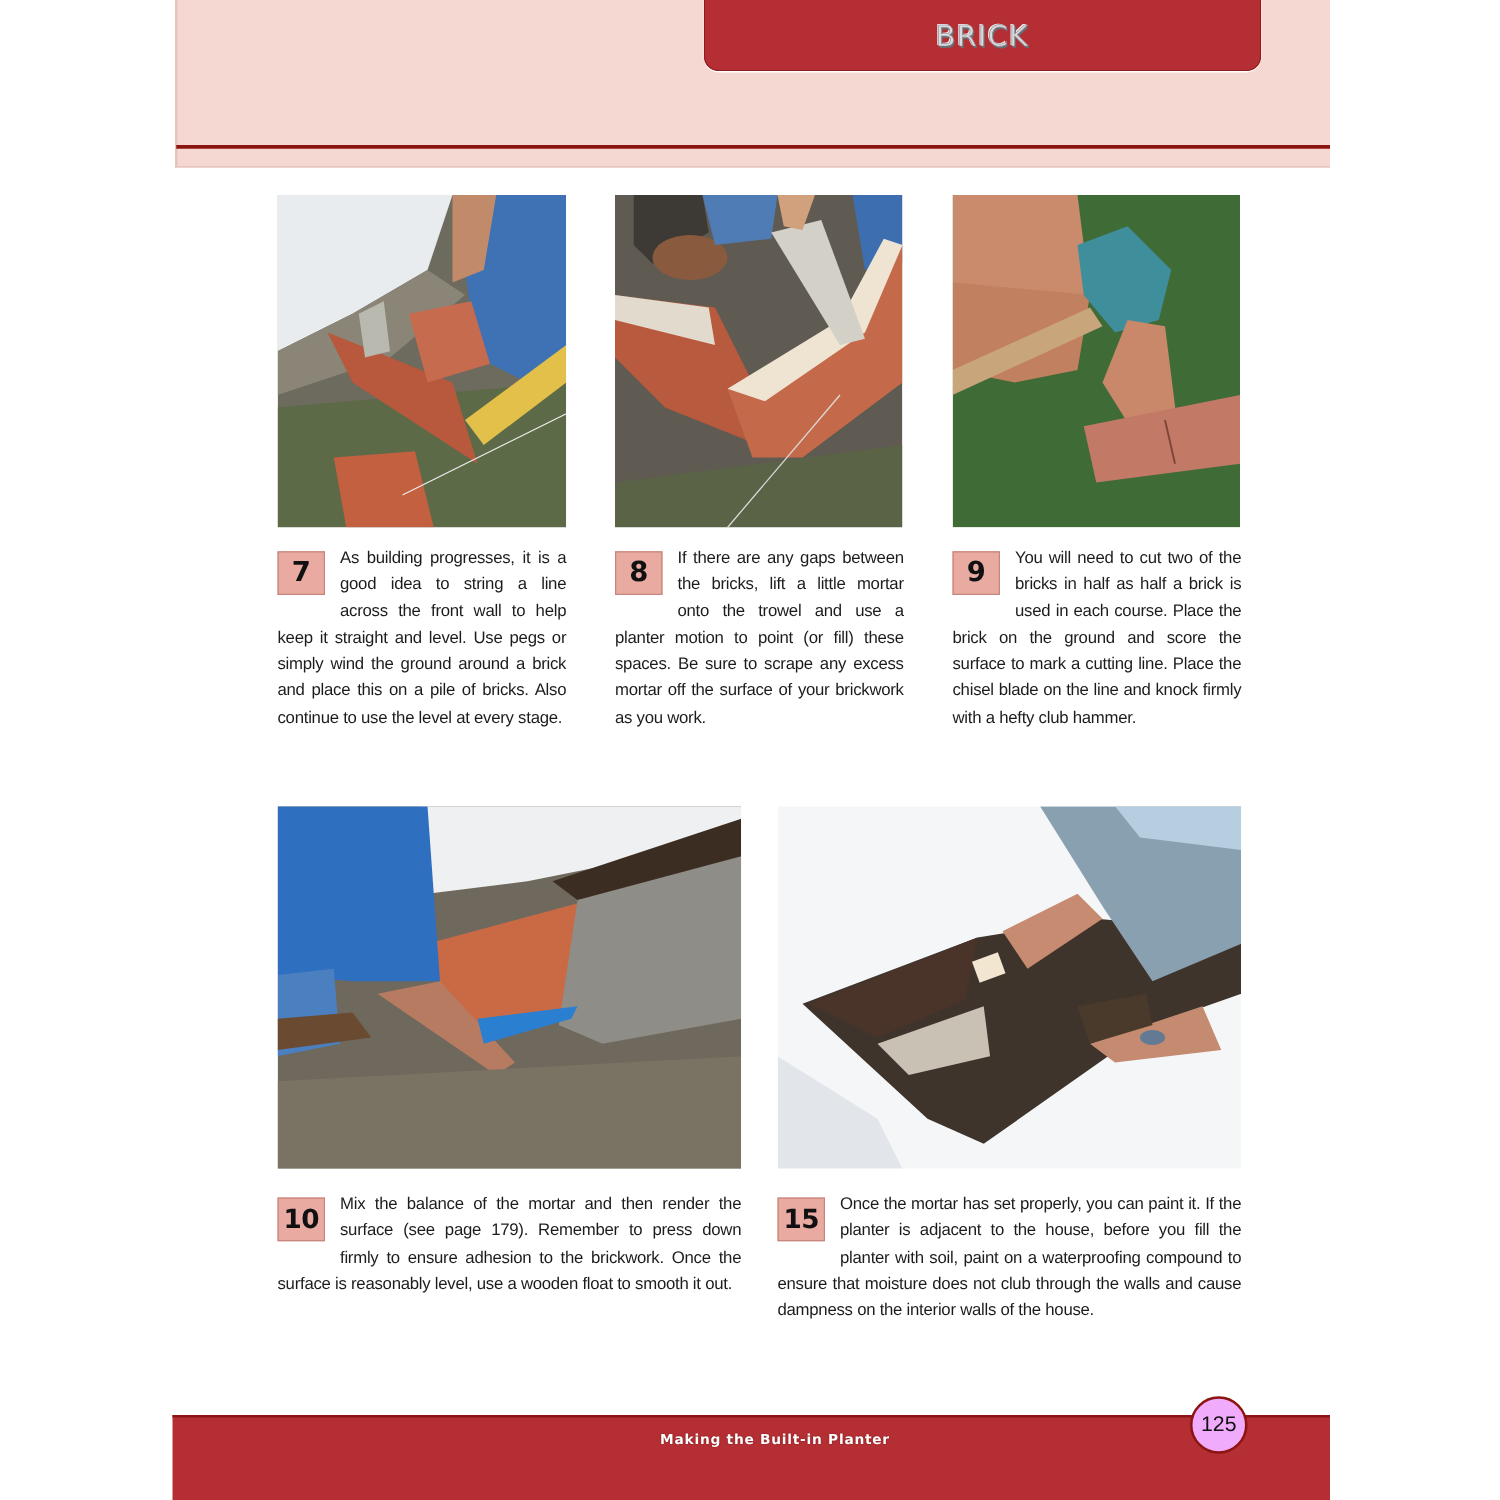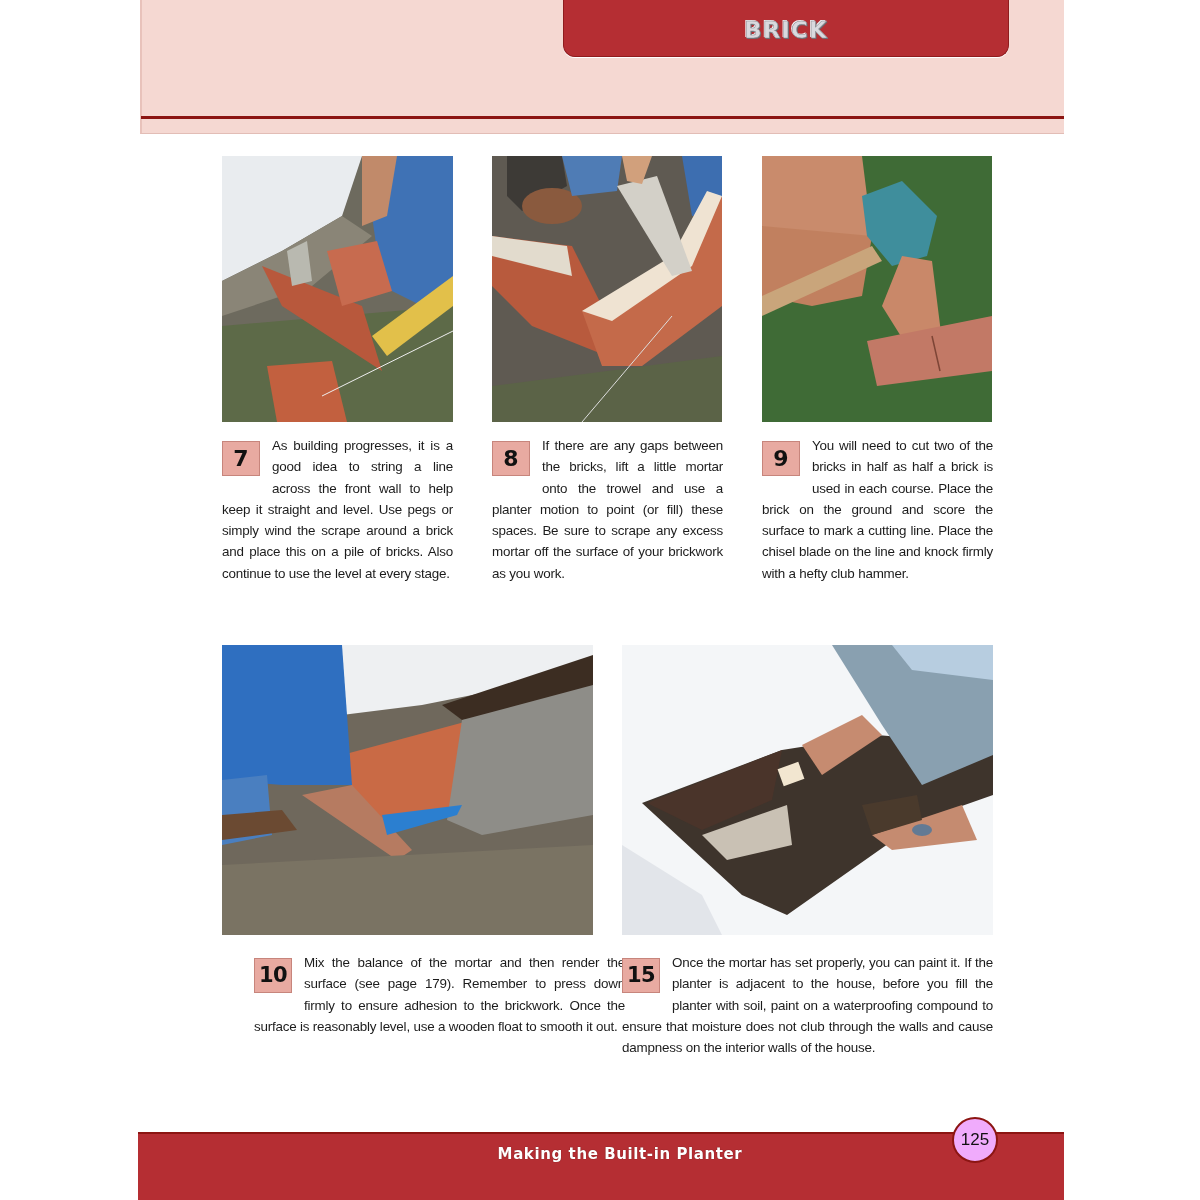--- a/index.html
+++ b/index.html
@@ -23,21 +23,21 @@
       position: absolute; left: 563px; top: 0; width: 446px; height: 57px;
       background: #b52e33;
       border: 1px solid #8f1c1e; border-top: none;
       border-radius: 0 0 12px 12px;
       box-shadow: 0 1px 0 #fff;
       display: flex; align-items: center; justify-content: center;
       box-sizing: border-box;
     }
     .chapter-title {
       font-family: "DejaVu Sans", sans-serif;
-      font-weight: bold; font-size: 23px; letter-spacing: 1px;
+      font-weight: normal; font-size: 23px; letter-spacing: 1px;
       color: #d9d9de;
       text-shadow: 1px 1px 0 #6a6a70, -1px -1px 0 #f4f4f6;
       -webkit-text-stroke: 0.5px #8a8a90;
       margin-top: 3px;
     }
 
     .photo {
       position: absolute; overflow: hidden;
     }
     .photo svg { display: block; width: 100%; height: 100%; }
@@ -66,21 +66,21 @@
     .footer-bar {
       position: absolute; left: 138px; top: 1132px; width: 926px; height: 68px;
       background: #b52e33;
       border-top: 2px solid #8c1512;
       box-sizing: border-box;
     }
     .footer-title {
       position: absolute; left: 0; right: 0; top: 1145px;
       text-align: center;
       font-family: "DejaVu Sans", sans-serif;
-      font-size: 15px; font-weight: bold; letter-spacing: 0.6px;
+      font-size: 11px; font-weight: bold; letter-spacing: 0.6px;
       color: #ffffff;
       text-shadow: 0 0 1px #5a0d0d;
       padding-left: 40px;
     }
     .page-number {
       position: absolute; left: 952px; top: 1117px; width: 46px; height: 46px;
       border-radius: 50%;
       background: #f0abfc;
       border: 2px solid #8c1512;
       box-sizing: border-box;
@@ -141,21 +141,21 @@
     <polygon points="0,140 110,90 120,105 0,160" fill="#c9a57b"></polygon>
     <polygon points="100,40 140,25 175,60 165,100 130,110 105,80" fill="#3f8e9c"></polygon>
     <polygon points="140,100 170,105 180,185 145,190 120,150" fill="#c98869"></polygon>
     <polygon points="105,185 230,160 230,215 115,230" fill="#c27966"></polygon>
     <line x1="170" y1="180" x2="178" y2="215" stroke="#7d4536" stroke-width="1.5"></line>
   </svg>
 </div>
 
 <div class="step" style="left:222px;top:435px;width:231px;">
   <div class="badge">7</div>
-  <span class="step-text">As building progresses, it is a good idea to string a line across the front wall to help keep it straight and level. Use pegs or simply wind the scrape around a brick and place this on a pile of bricks. Also continue to use the level at every stage.</span>
+  <span class="step-text">As building progresses, it is a good idea to string a line across the front wall to help keep it straight and level. Use pegs or simply wind the ground around a brick and place this on a pile of bricks. Also continue to use the level at every stage.</span>
 </div>
 
 <div class="step" style="left:492px;top:435px;width:231px;">
   <div class="badge">8</div>
   <span class="step-text">If there are any gaps between the bricks, lift a little mortar onto the trowel and use a planter motion to point (or fill) these spaces. Be sure to scrape any excess mortar off the surface of your brickwork as you work.</span>
 </div>
 
 <div class="step" style="left:762px;top:435px;width:231px;">
   <div class="badge">9</div>
   <span class="step-text">You will need to cut two of the bricks in half as half a brick is used in each course. Place the brick on the ground and score the surface to mark a cutting line. Place the chisel blade on the line and knock firmly with a hefty club hammer.</span>
@@ -187,21 +187,21 @@
     <polygon points="270,0 371,0 371,35 290,25" fill="#b7cde0"></polygon>
     <polygon points="180,100 240,70 260,90 200,130" fill="#c68b70"></polygon>
     <rect x="158" y="120" width="22" height="18" fill="#f2e6d0" transform="rotate(-20 169 129)"></rect>
     <polygon points="250,190 340,160 355,195 270,205" fill="#c58b70"></polygon>
     <polygon points="240,160 295,150 300,175 250,190" fill="#4a3a2c"></polygon>
     <ellipse cx="300" cy="185" rx="10" ry="6" fill="#627a94"></ellipse>
     <polygon points="0,200 80,250 100,290 0,290" fill="#e2e5ea"></polygon>
   </svg>
 </div>
 
-<div class="step" style="left:222px;top:952px;width:371px;margin-left:32px;">
+<div class="step" style="left:222px;top:952px;width:371px;">
   <div class="badge wide">10</div>
   <span class="step-text">Mix the balance of the mortar and then render the surface (see page 179). Remember to press down firmly to ensure adhesion to the brickwork. Once the surface is reasonably level, use a wooden float to smooth it out.</span>
 </div>
 
 <div class="step" style="left:622px;top:952px;width:371px;">
   <div class="badge wide">15</div>
   <span class="step-text">Once the mortar has set properly, you can paint it. If the planter is adjacent to the house, before you fill the planter with soil, paint on a waterproofing compound to ensure that moisture does not club through the walls and cause dampness on the interior walls of the house.</span>
 </div>
 
 <div class="footer-bar"></div>

